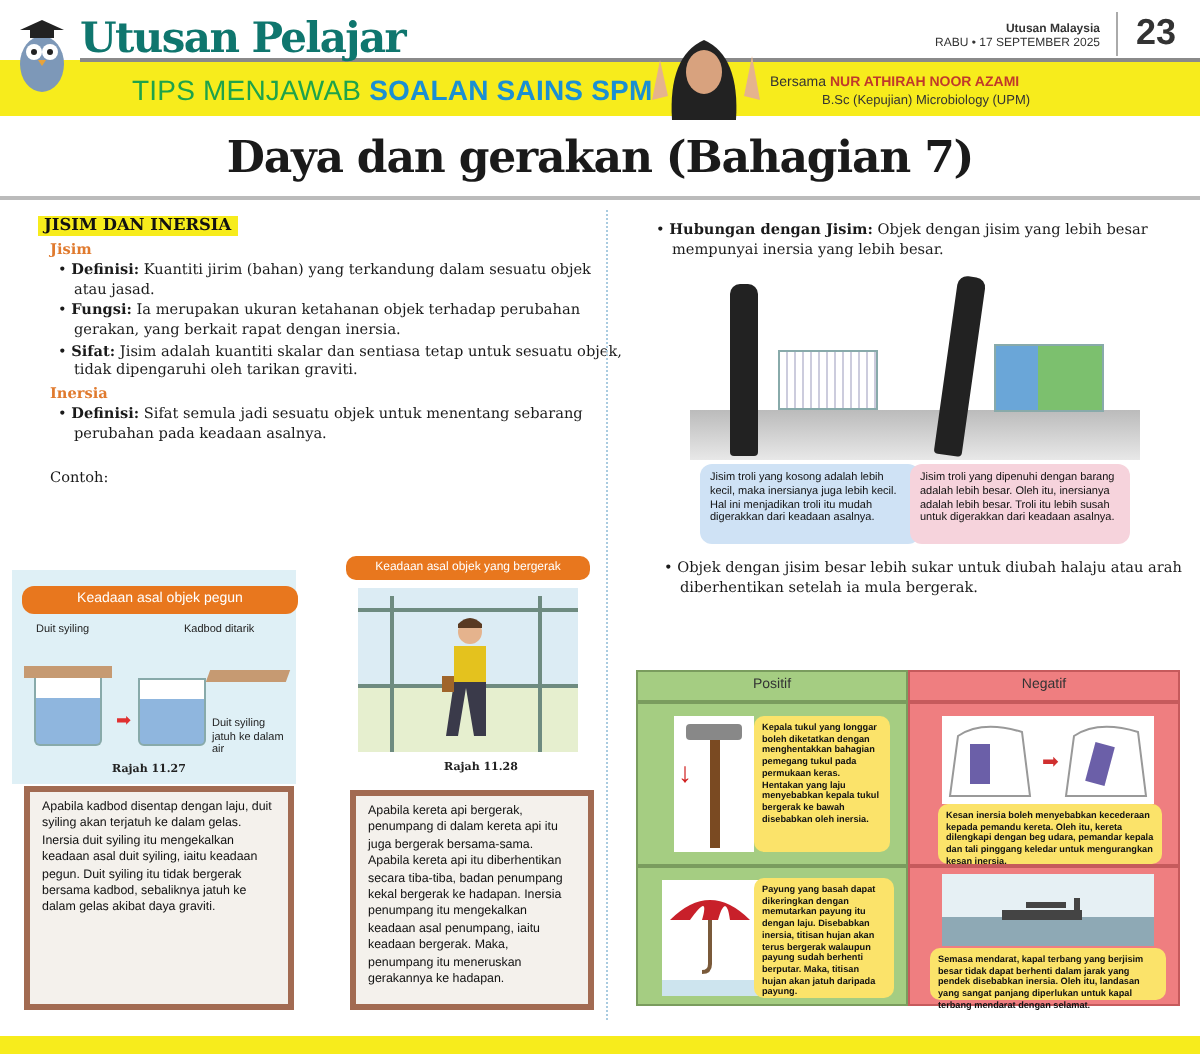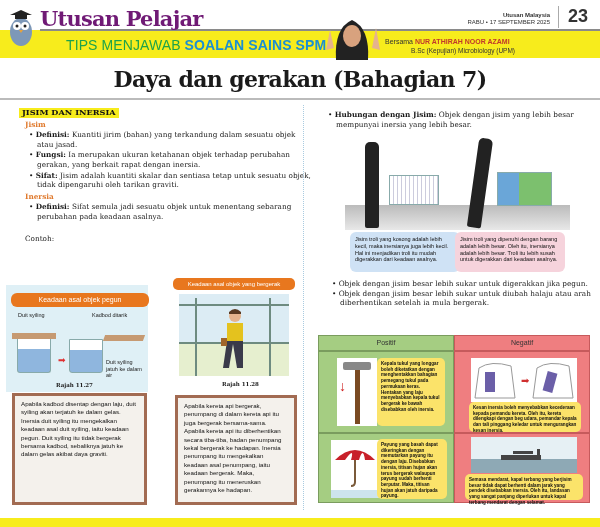--- a/index.html
+++ b/index.html
@@ -1,21 +1,21 @@
 <!DOCTYPE html>
 <html><head>
 <meta charset="utf-8">
 <style>
   * { box-sizing: border-box; margin: 0; padding: 0; }
   body { width: 600px; height: 527px; background: #fff; font-family: "Liberation Sans", sans-serif; position: relative; overflow: hidden; color: #1a1a1a; }
 
   
   .masthead { position: absolute; left: 0; top: 0; width: 600px; height: 62px; }
   .yellow-band { position: absolute; left: 0; top: 30px; width: 600px; height: 28px; background: #f7ec1c; }
-  .logo { position: absolute; left: 40px; top: 6px; font-family: "DejaVu Serif", serif; font-weight: bold; font-size: 21px; color: #701a75; letter-spacing: -0.8px; }
+  .logo { position: absolute; left: 40px; top: 6px; font-family: "DejaVu Serif", serif; font-weight: bold; font-size: 21px; color: #0f766e; letter-spacing: -0.8px; }
   .logo-underline { position: absolute; left: 40px; top: 29px; width: 560px; height: 2px; background: #8a8a8a; }
   .mascot { position: absolute; left: 4px; top: 6px; width: 34px; height: 42px; }
   .tips { position: absolute; left: 66px; top: 37px; font-size: 14px; color: #1ea34a; letter-spacing: 0.1px; }
   .tips b { color: #1b8fd2; font-weight: 900; }
   .author-photo { position: absolute; left: 322px; top: 10px; width: 60px; height: 50px; }
   .bersama { position: absolute; left: 385px; top: 38px; font-size: 7px; color: #333; }
   .bersama b { color: #c0392b; font-weight: bold; }
   .degree { position: absolute; left: 411px; top: 47px; font-size: 6.5px; color: #333; }
   .paper-name { position: absolute; right: 50px; top: 12px; font-size: 6px; font-weight: bold; text-align: right; color: #333; line-height: 7px; }
   .paper-name span { display: block; font-weight: normal; }
@@ -162,21 +162,20 @@
   <div class="cart-floor"></div>
   <div class="person" style="left:20px;top:12px;width:14px;height:86px;"></div>
   <div class="cart" style="left:44px;top:45px;width:50px;height:30px;"></div>
   <div class="person" style="left:128px;top:8px;width:14px;height:90px;transform:rotate(8deg);"></div>
   <div class="cart" style="left:152px;top:42px;width:55px;height:34px;background:linear-gradient(90deg,#6aa6d8 0 40%,#7cc06e 40% 100%);"></div>
 </div>
 <div class="cap-blue">Jisim troli yang kosong adalah lebih kecil, maka inersianya juga lebih kecil. Hal ini menjadikan troli itu mudah digerakkan dari keadaan asalnya.</div>
 <div class="cap-pink">Jisim troli yang dipenuhi dengan barang adalah lebih besar. Oleh itu, inersianya adalah lebih besar. Troli itu lebih susah untuk digerakkan dari keadaan asalnya.</div>
 
 <div class="col-right" style="top:279px;">
-  <div class="sub-bullet">• <span>Objek dengan jisim besar lebih sukar untuk digerakkan jika pegun.</span></div>
   <div class="sub-bullet">• <span>Objek dengan jisim besar lebih sukar untuk diubah halaju atau arah diberhentikan setelah ia mula bergerak.</span></div>
 </div>
 
 <div class="tbl">
   <div class="th-pos">Positif</div>
   <div class="th-neg">Negatif</div>
 
   <div class="td-pos" style="top:16px;height:82px;">
     <div class="white-img" style="left:18px;top:6px;width:40px;height:68px;">
       <div style="position:absolute;left:18px;top:8px;width:5px;height:58px;background:#7a4a22;"></div>

